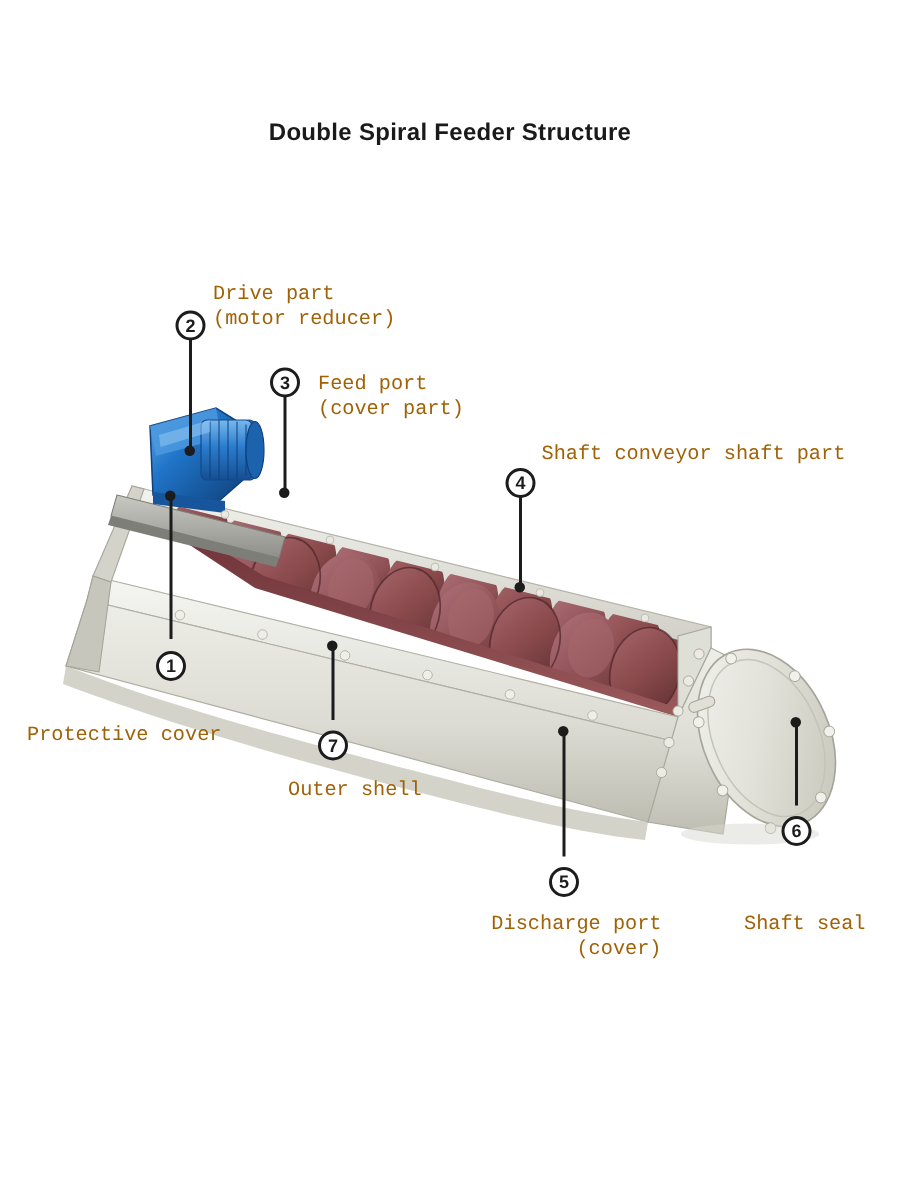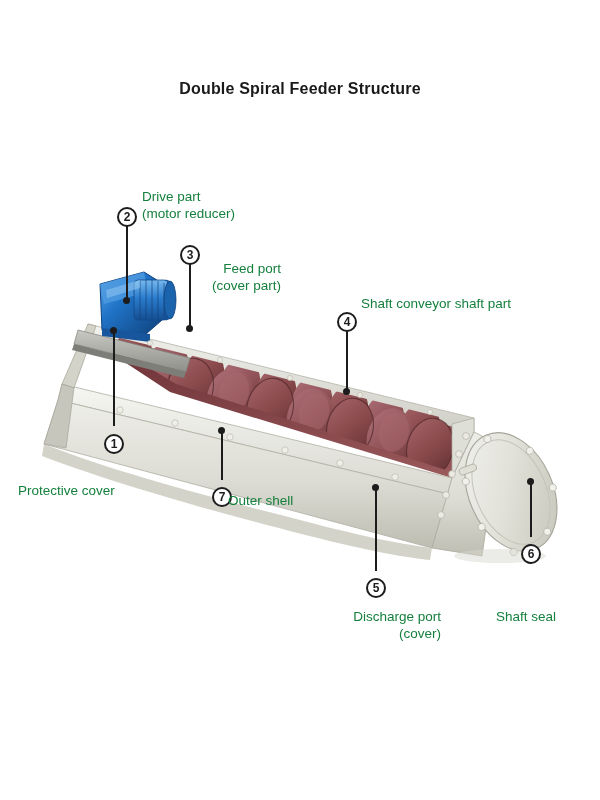--- a/index.html
+++ b/index.html
@@ -59,24 +59,25 @@
     height: 7px;
     border-radius: 50%;
     background: #1c1c1c;
     z-index: 36;
   }
 
   
   .label {
     position: absolute;
     font-size: 13.5px;
-    color: #15803d;
+    color: #a16207;
     line-height: 17px;
     white-space: nowrap;
     z-index: 40;
+    font-family: Liberation Mono, monospace;
   }
   .label .l2 { display: block; }
   .label.center { text-align: right; }
 
   
   #machine {
     position: absolute;
     left: 0;
     top: 0;
     width: 600px;
@@ -302,21 +303,21 @@
     <span class="l1">Protective cover</span>
   </div>
 
   <div class="marker" style="left:117px; top:207px;">2</div>
   <div class="label" style="left:142px; top:188px;">
     <span class="l1">Drive part</span>
     <span class="l2">(motor reducer)</span>
   </div>
 
   <div class="marker" style="left:180px; top:245px;">3</div>
-  <div class="label" style="left:212px; top:260px;text-align:right;">
+  <div class="label" style="left:212px; top:248px;">
     <span class="l1">Feed port</span>
     <span class="l2">(cover part)</span>
   </div>
 
   <div class="marker" style="left:337px; top:312px;">4</div>
   <div class="label" style="left:361px; top:295px;">
     <span class="l1">Shaft conveyor shaft part</span>
   </div>
 
   <div class="marker" style="left:366px; top:578px;">5</div>
@@ -324,17 +325,17 @@
     <span class="l1">Discharge port</span>
     <span class="l2">(cover)</span>
   </div>
 
   <div class="marker" style="left:521px; top:544px;">6</div>
   <div class="label" style="left:496px; top:584px;margin-top:24px;">
     <span class="l1">Shaft seal</span>
   </div>
 
   <div class="marker" style="left:212px; top:487px;">7</div>
-  <div class="label" style="left:192px; top:492px;margin-left:36px;">
+  <div class="label" style="left:192px; top:519px;">
     <span class="l1">Outer shell</span>
   </div>
 
 </div>
 
 </body></html>

